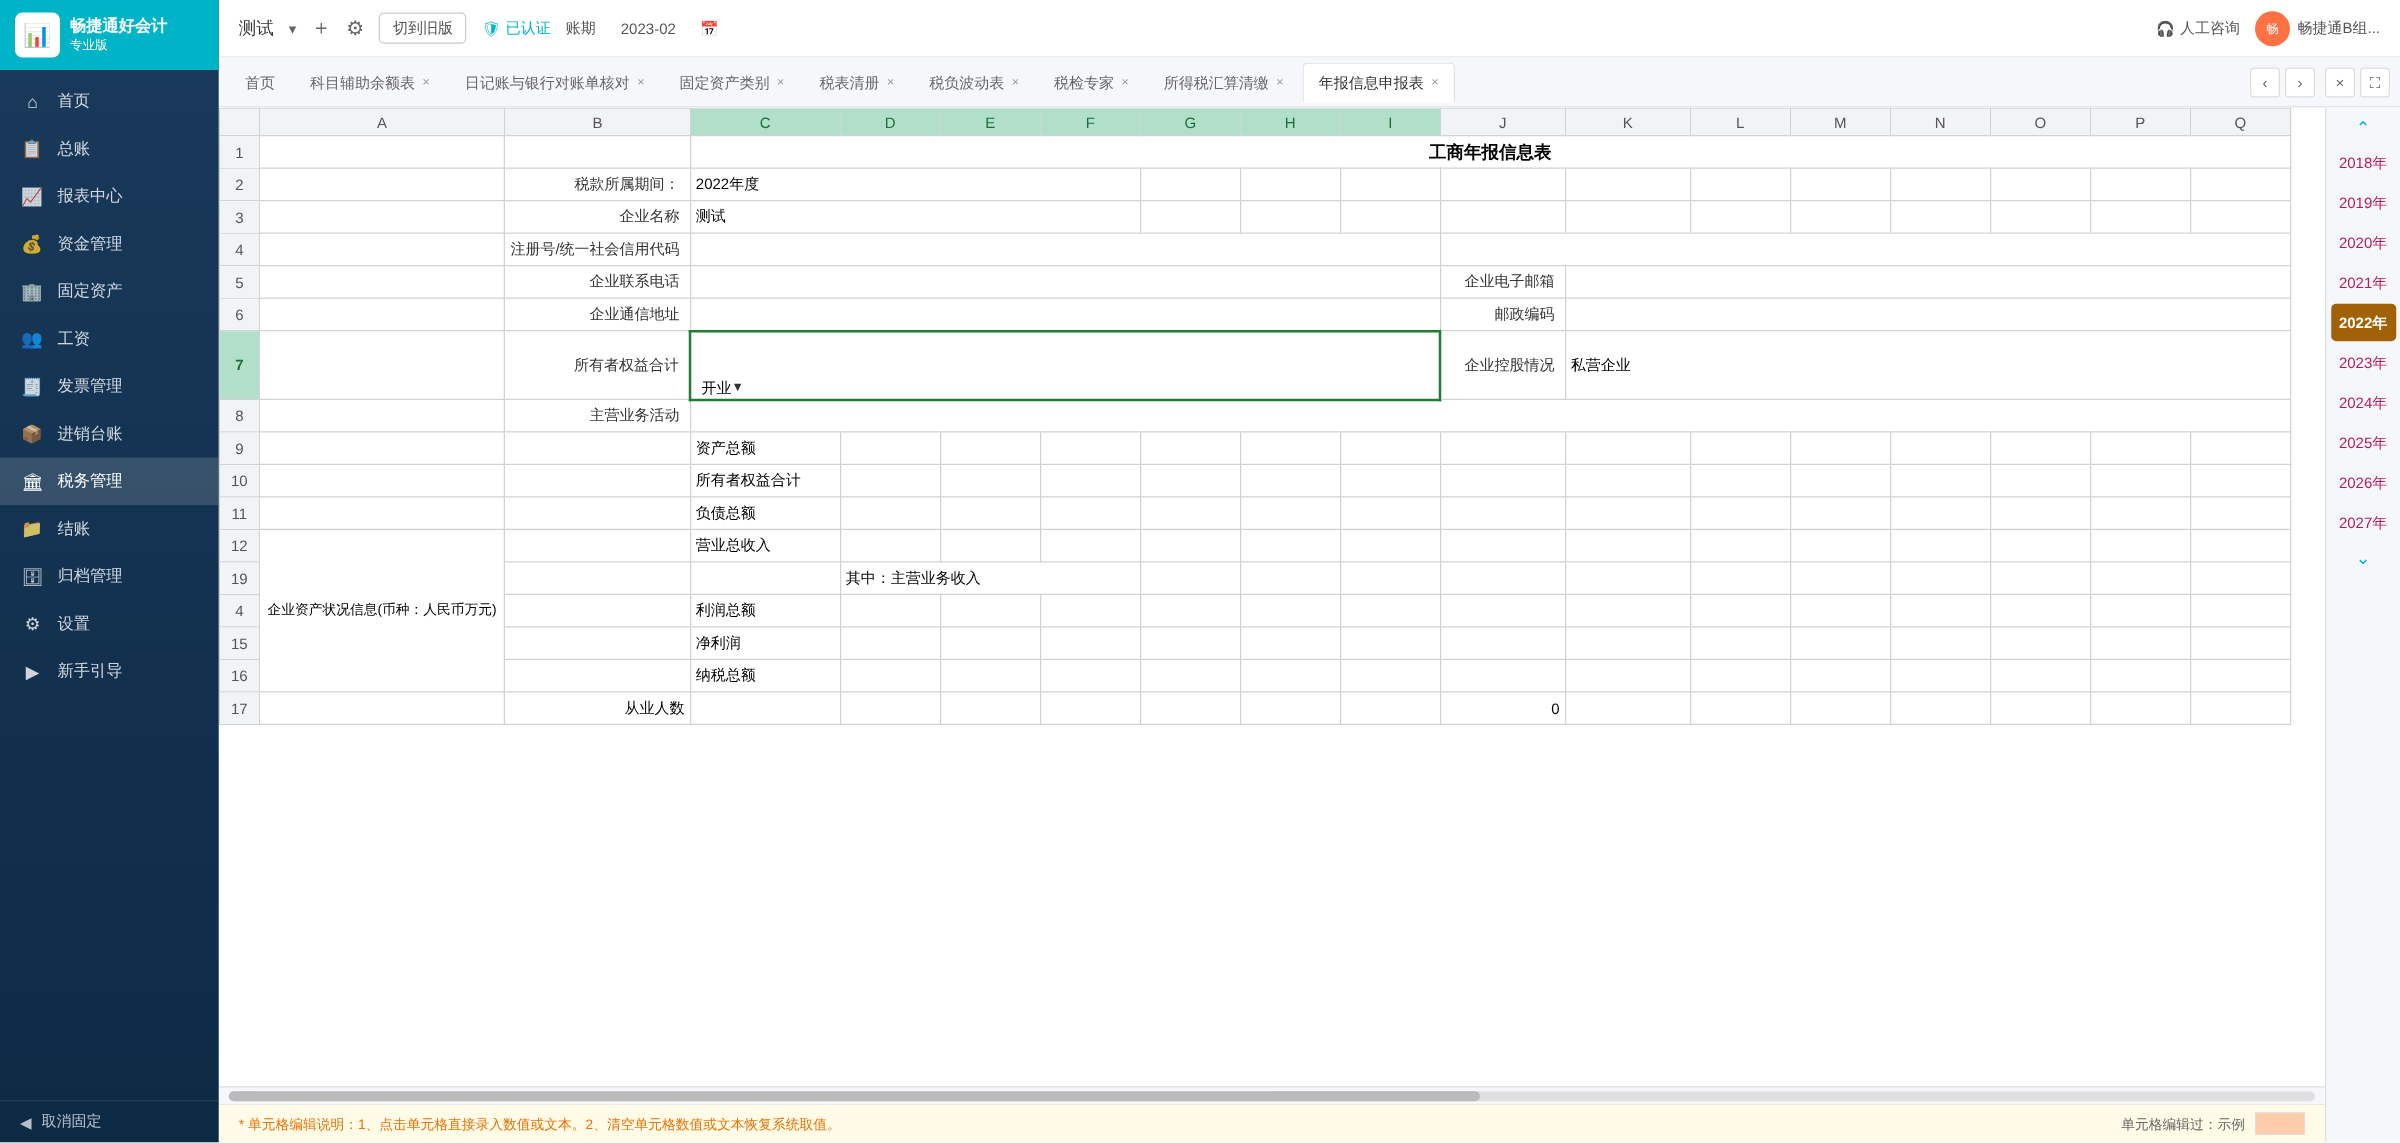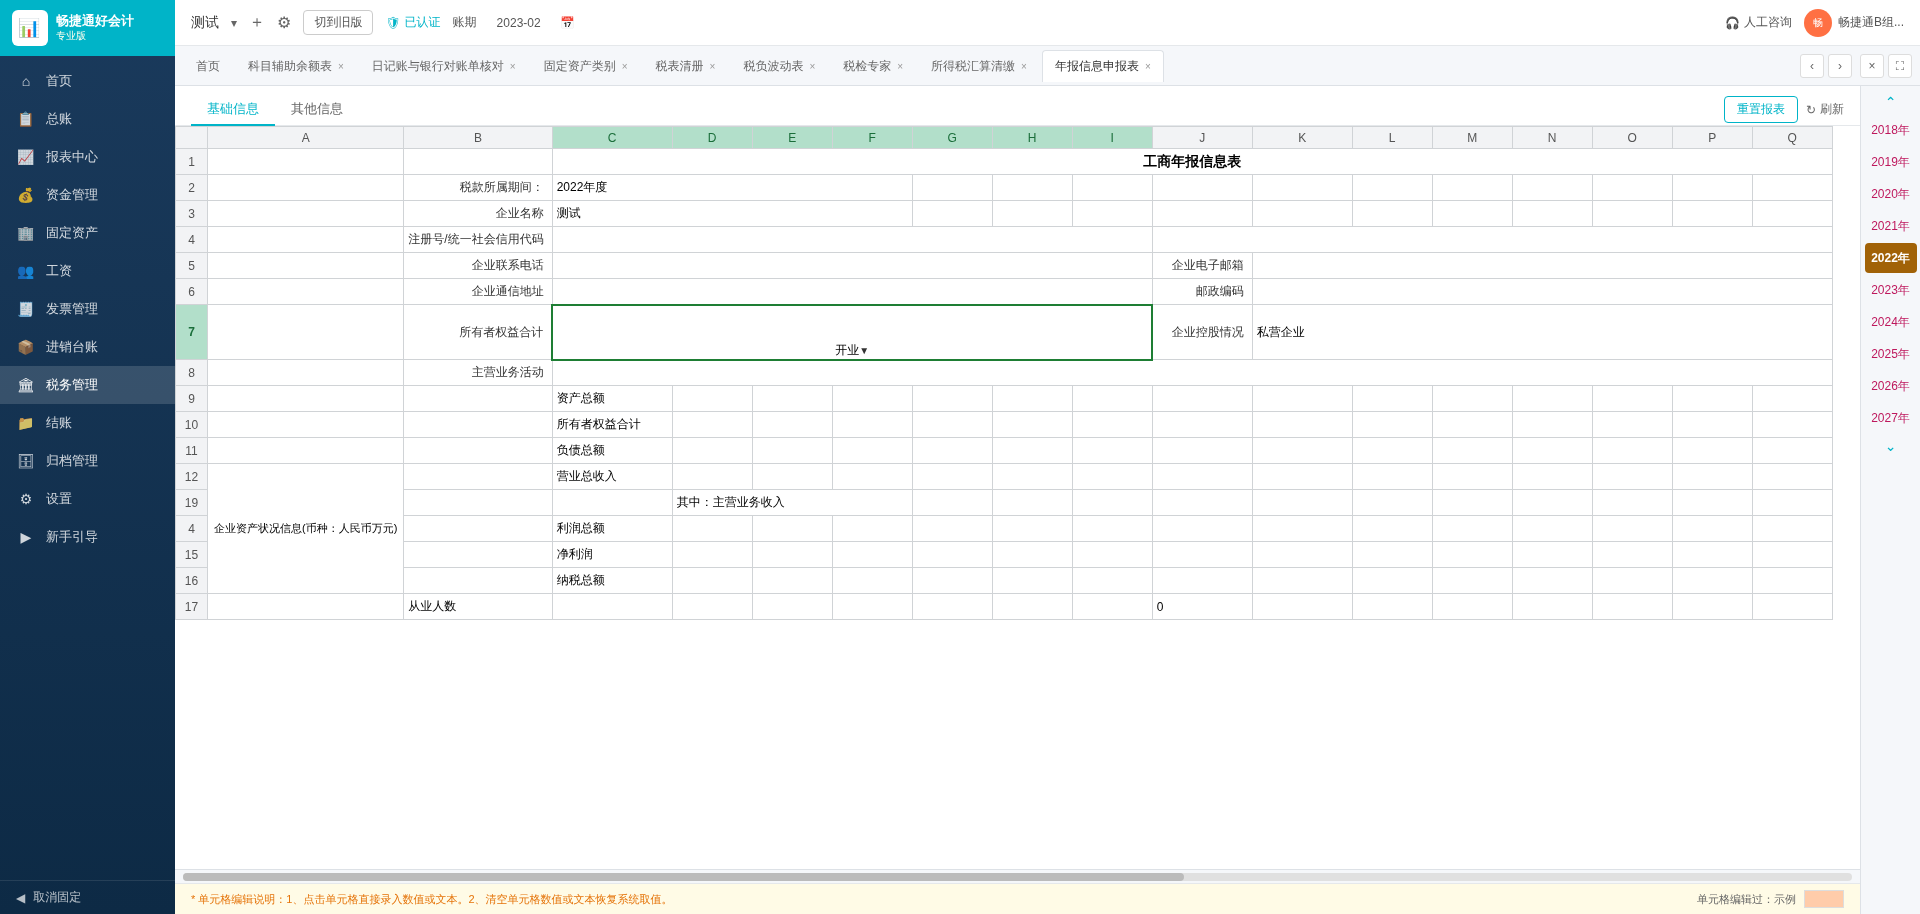--- a/index.html
+++ b/index.html
@@ -122,41 +122,41 @@
     .spreadsheet-container::-webkit-scrollbar-thumb { background: #ccc; border-radius: 4px; }
 
     table.sheet { border-collapse: collapse; font-size: 12px; table-layout: fixed; }
     table.sheet th, table.sheet td { border: 1px solid #d0d3d6; padding: 2px 4px; white-space: nowrap; overflow: hidden; }
     table.sheet th { background: #f2f3f5; text-align: center; font-weight: normal; color: #555; position: sticky; top: 0; z-index: 2; height: 22px; }
     table.sheet th.row-header { position: sticky; left: 0; z-index: 3; width: 32px; min-width: 32px; background: #f2f3f5; }
     table.sheet td { height: 26px; background: white; vertical-align: middle; }
     table.sheet td.row-header { background: #f2f3f5; text-align: center; font-weight: normal; color: #555; position: sticky; left: 0; z-index: 1; }
     table.sheet td.header-row { text-align: center; font-weight: bold; }
     table.sheet td.label-cell { text-align: right; padding-right: 8px; color: #333; }
-    table.sheet td.center { text-align: left; }
+    table.sheet td.center { text-align: right; }
 
     .col-A { width: 60px; }
     .col-B { width: 140px; }
     .col-C { width: 120px; }
     .col-D { width: 80px; }
     .col-E { width: 80px; }
     .col-F { width: 80px; }
     .col-G { width: 80px; }
     .col-H { width: 80px; }
     .col-I { width: 80px; }
     .col-J { width: 100px; }
     .col-K { width: 100px; }
     .col-L { width: 80px; }
     .col-M { width: 80px; }
     .col-N { width: 80px; }
     .col-O { width: 80px; }
     .col-P { width: 80px; }
     .col-Q { width: 80px; }
 
-    .dropdown-cell { display: flex; align-items: center; justify-content: center; width: 100%; margin-top: 36px; }
+    .dropdown-cell { display: flex; align-items: center; justify-content: flex-start; width: 100%; margin-top: 36px; }
     .dropdown-arrow { color: #333; font-size: 10px; }
 
     
     .footer-bar {
       background: #fffbe6; border-top: 1px solid #e5e8eb; padding: 6px 16px;
       font-size: 11px; color: #e5740a; display: flex; align-items: center; justify-content: space-between;
       flex-shrink: 0;
     }
     .footer-example { display: flex; align-items: center; gap: 8px; color: #666; }
     .example-cell { width: 40px; height: 18px; background: #ffccaa; border: 1px solid #ddd; display: inline-block; }
@@ -319,35 +319,20 @@
       <div class="tabbar-nav-btn">‹</div>
       <div class="tabbar-nav-btn">›</div>
       <div class="tabbar-nav-btn tabbar-expand">×</div>
       <div class="tabbar-nav-btn">⛶</div>
     </div>
   </div>
 
   <div class="content">
     <div class="panel-main">
 
-      <div class="subtabs">
-        <div class="subtab active">
-          <span>基础信息</span>
-        </div>
-        <div class="subtab">
-          <span>其他信息</span>
-        </div>
-        <div class="subtab-actions">
-          <button class="btn-reset">重置报表</button>
-          <button class="btn-refresh">
-            <span>↻</span>
-            <span>刷新</span>
-          </button>
-        </div>
-      </div>
 
       <div class="spreadsheet-wrapper">
         <div class="spreadsheet-container">
           <table class="sheet">
             <colgroup>
               <col style="width:32px">
               <col class="col-A">
               <col class="col-B">
               <col class="col-C">
               <col class="col-D">

